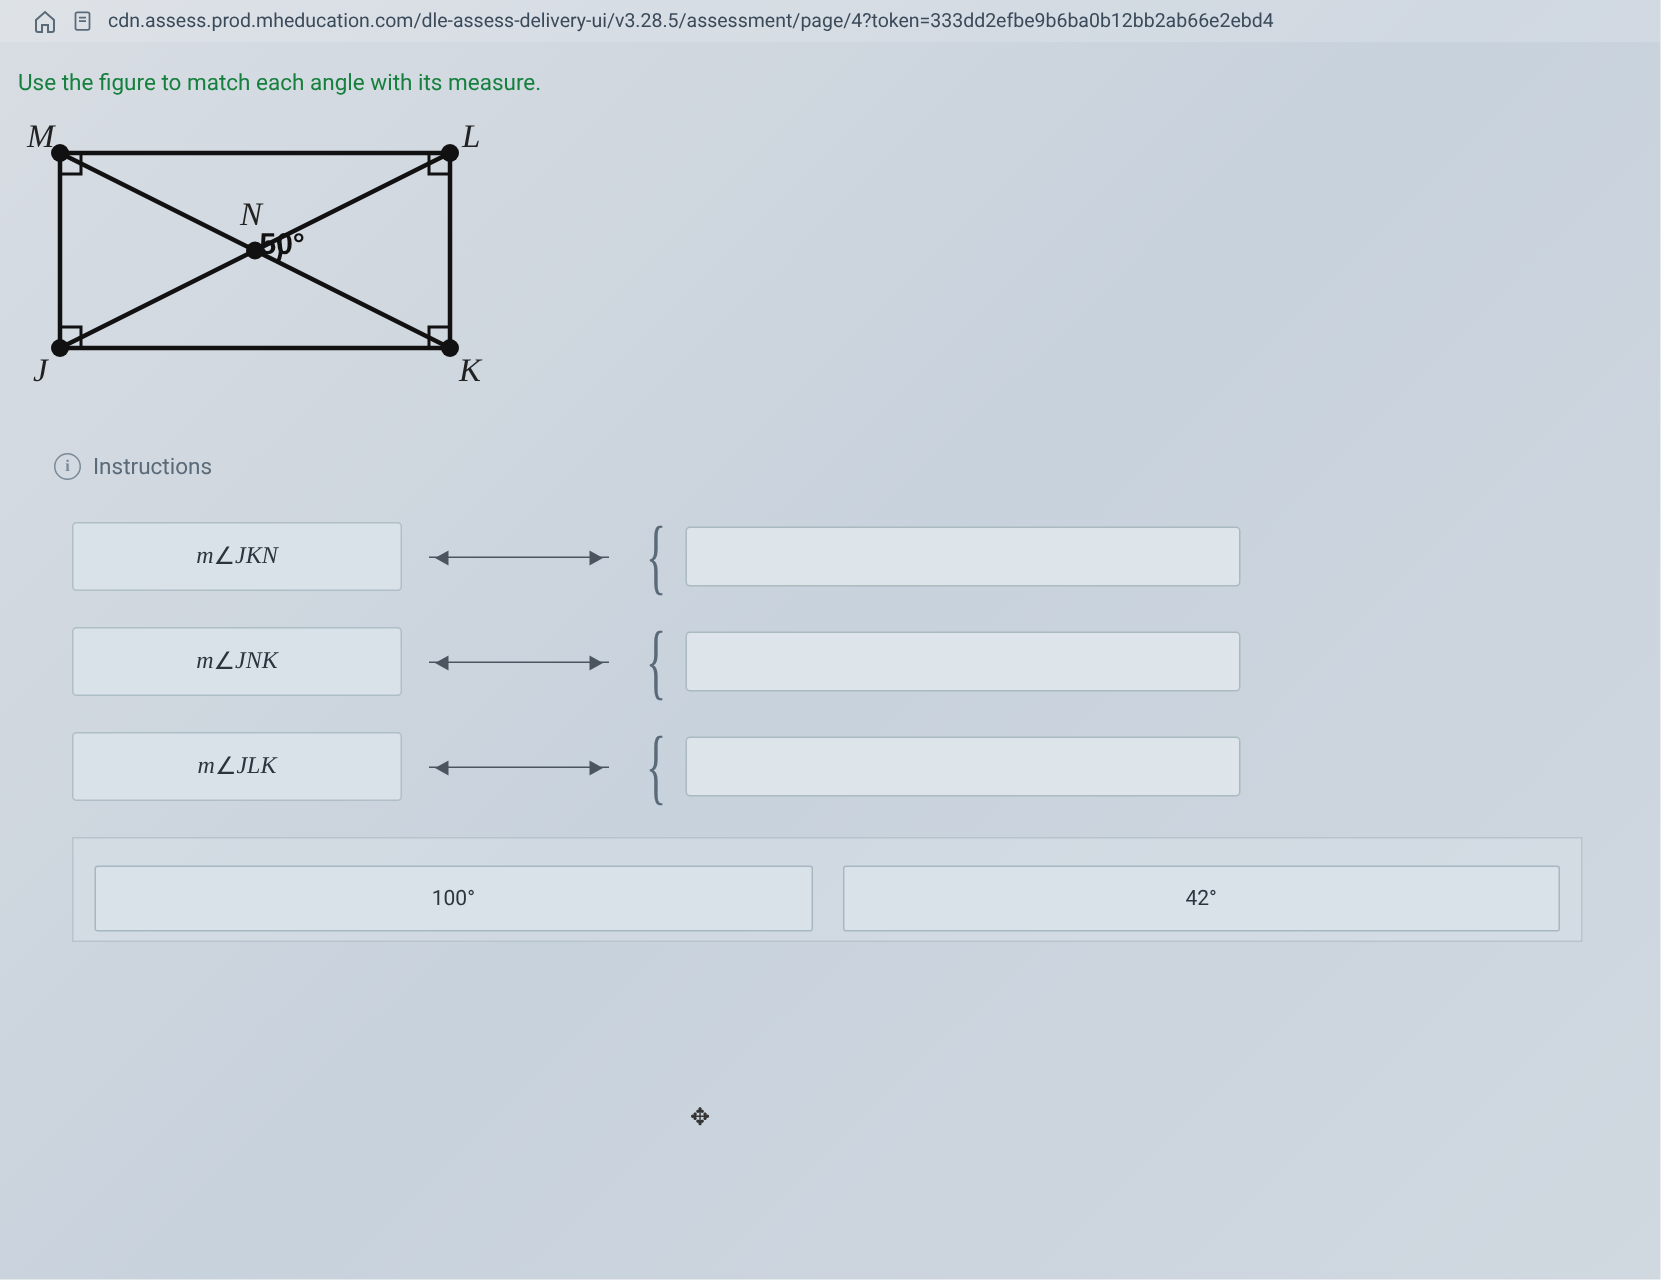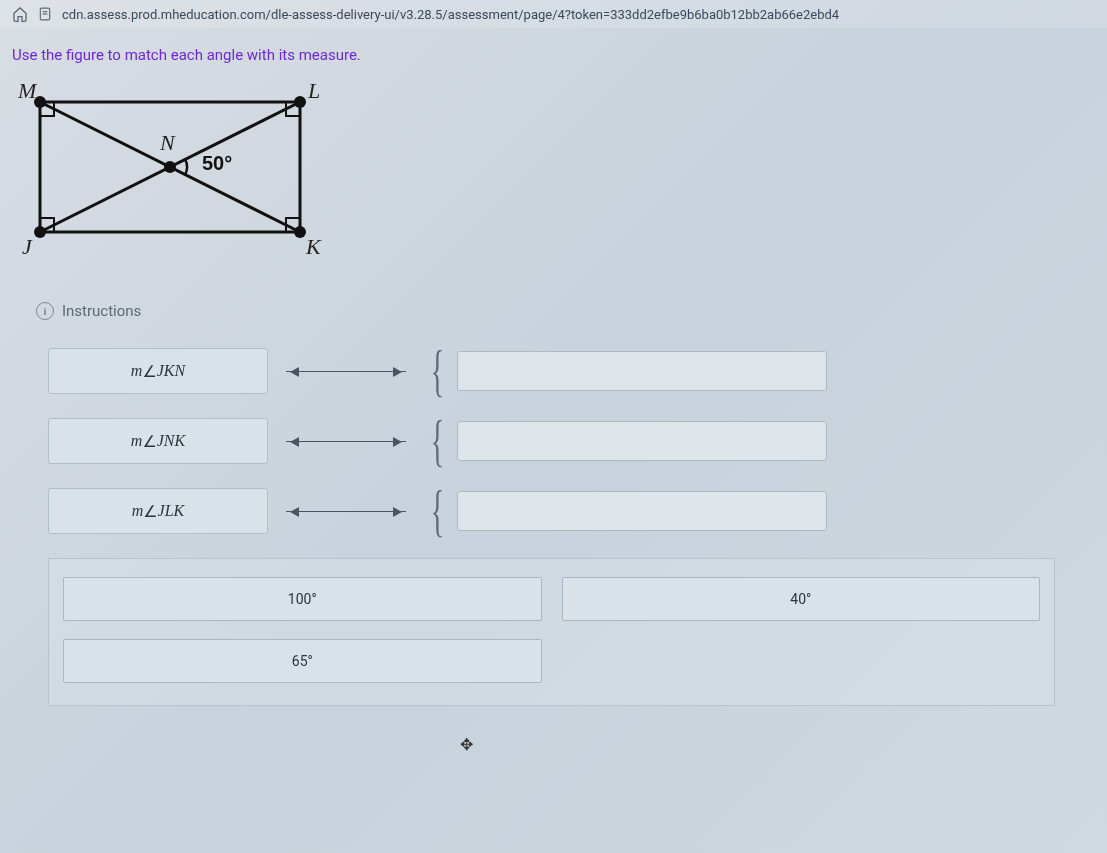--- a/index.html
+++ b/index.html
@@ -7,34 +7,34 @@
       font-family: -apple-system, BlinkMacSystemFont, "Segoe UI", Roboto, Arial, sans-serif;
       background: linear-gradient(135deg, #d8dde3 0%, #c8d2dc 50%, #d0d8e0 100%);
       width: 1107px;
       height: 853px;
       overflow: hidden;
       position: relative;
     }
     .url-bar {
       display: flex;
       align-items: center;
-      padding: 6px 12px;
+      padding: 6px 22px;
       background: rgba(255,255,255,0.15);
       gap: 10px;
       font-size: 13px;
       color: #3a4a5a;
     }
     .url-bar svg { flex-shrink: 0; }
     .url-text { color: #3a4a5a; white-space: nowrap; overflow: hidden; }
     .content {
       padding: 18px 16px 0 12px;
     }
     .prompt {
       font-size: 15px;
-      color: #6d28d9;
+      color: #15803d;
       margin-bottom: 18px;
     }
     .figure {
       position: relative;
       width: 310px;
       height: 180px;
       margin-bottom: 40px;
       margin-left: 6px;
     }
     .figure svg { position: absolute; top: 0; left: 0; }
@@ -122,21 +122,21 @@
       width: 370px;
       height: 40px;
       background: #dde5ea;
       border: 1px solid #aababf;
       border-radius: 3px;
     }
     .choices-panel {
       margin: 16px 36px 0 36px;
       border: 1px solid #b8c4cc;
       background: rgba(220,228,234,0.4);
-      padding: 18px 14px 22px 14px;
+      padding: 18px 14px 6px 14px;
     }
     .choices-grid {
       display: grid;
       grid-template-columns: 1fr 1fr;
       gap: 18px 20px;
     }
     .choice {
       height: 44px;
       background: #d9e2e8;
       border: 1px solid #a8b8c2;
@@ -193,21 +193,21 @@
       <circle cx="282" cy="150" r="6" fill="#111"></circle>
       <circle cx="152" cy="85" r="6" fill="#111"></circle>
 
       <path d="M 167 77 A 17 17 0 0 1 167 93" fill="none" stroke="#111" stroke-width="2.5"></path>
     </svg>
     <span class="label" style="left:0;top:-4px">M</span>
     <span class="label" style="left:290px;top:-4px">L</span>
     <span class="label" style="left:4px;top:152px">J</span>
     <span class="label" style="left:288px;top:152px">K</span>
     <span class="label" style="left:142px;top:48px">N</span>
-    <span class="angle-lbl" style="left:184px;top:70px">50°</span>
+    <span class="angle-lbl" style="left:155px;top:70px">50°</span>
   </div>
 
   <div class="instructions">
     <span class="info-icon">i</span>
     <span>Instructions</span>
   </div>
 
   <div class="match-area">
     <div class="match-row">
       <div class="match-label">
@@ -237,19 +237,18 @@
       </div>
       <div class="arrow"></div>
       <div class="brace">{</div>
       <div class="drop-zone"></div>
     </div>
   </div>
 
   <div class="choices-panel">
     <div class="choices-grid">
       <div class="choice">100°</div>
-      <div class="choice">40°</div>
-      <div class="choice last">65°</div>
+      <div class="choice">42°</div>
     </div>
   </div>
 </div>
 
 <div class="move-cursor">✥</div>
 
 </body></html>

